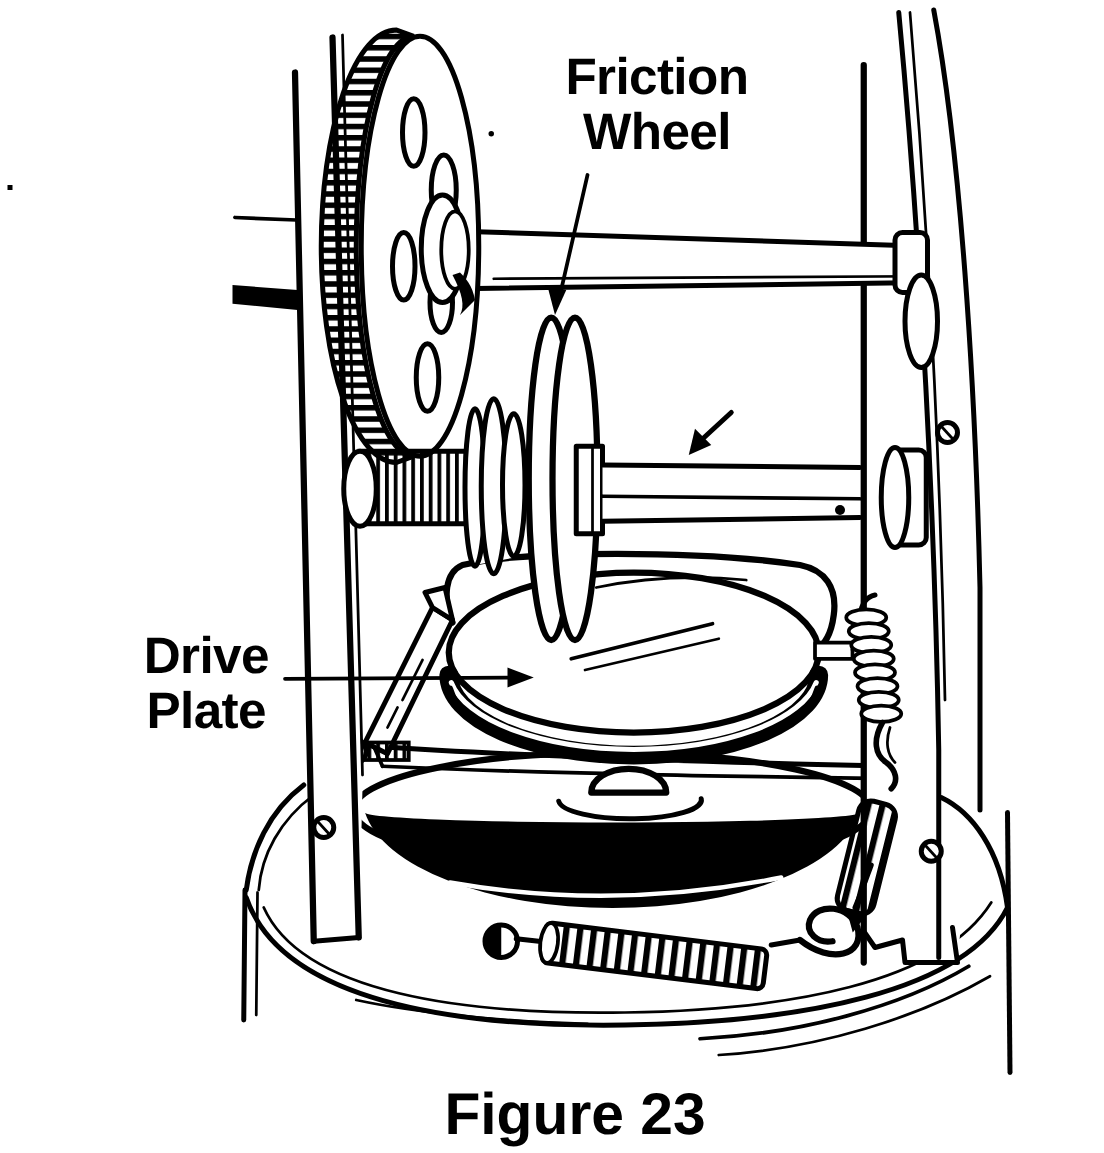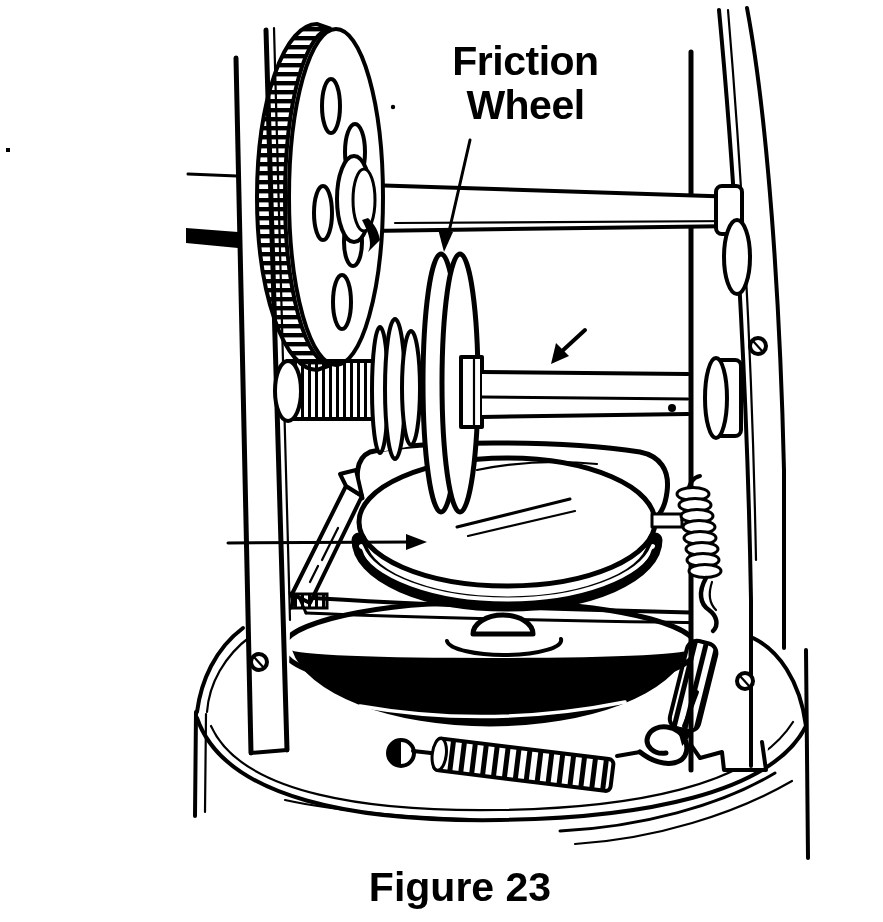--- a/index.html
+++ b/index.html
@@ -2,21 +2,21 @@
 <html><head>
 <meta charset="utf-8">
 <style>
   html,body{margin:0;padding:0;background:#fff;}
   #stage{position:relative;width:846px;height:922px;background:#fff;overflow:hidden;
          font-family:"Liberation Sans", sans-serif;}
   #art{position:absolute;left:0;top:0;}
   .label{position:absolute;color:#000;font-weight:700;text-align:center;
          white-space:pre-line;line-height:1.07;letter-spacing:-0.5px;}
   .lbl-big{font-size:41px;}
-  .caption{font-size:41px;letter-spacing:0;}
+  .caption{font-size:47px;letter-spacing:0;}
   
   .ln{stroke:#000;fill:none;stroke-linecap:round;stroke-linejoin:round;}
   .w{fill:#fff;}
   .b{fill:#000;stroke:none;}
   .s2{stroke-width:2.2;} .s3{stroke-width:3;} .s4{stroke-width:4;}
   .s5{stroke-width:5;} .s15{stroke-width:15;}
   .wln{stroke:#fff;fill:none;stroke-linecap:round;}
 </style>
 </head>
 <body>
@@ -221,16 +221,18 @@
       <path class="ln s3" d="M228,543 L412,542"></path>
       <path d="M427,542 L406,534 L406,550 Z" class="b"></path>
     </g>
   </g>
 </svg>
 
 <div class="label lbl-big" style="left:438px;top:40px;width:175px;">Friction
 Wheel</div>
 
 
+<div class="label lbl-big" style="left:95px;top:503px;width:140px;">Drive
+Plate</div>
 
 <div class="label caption" style="left:330px;top:866px;width:260px;">Figure 23</div>
 
 </div>
 
 </body></html>

